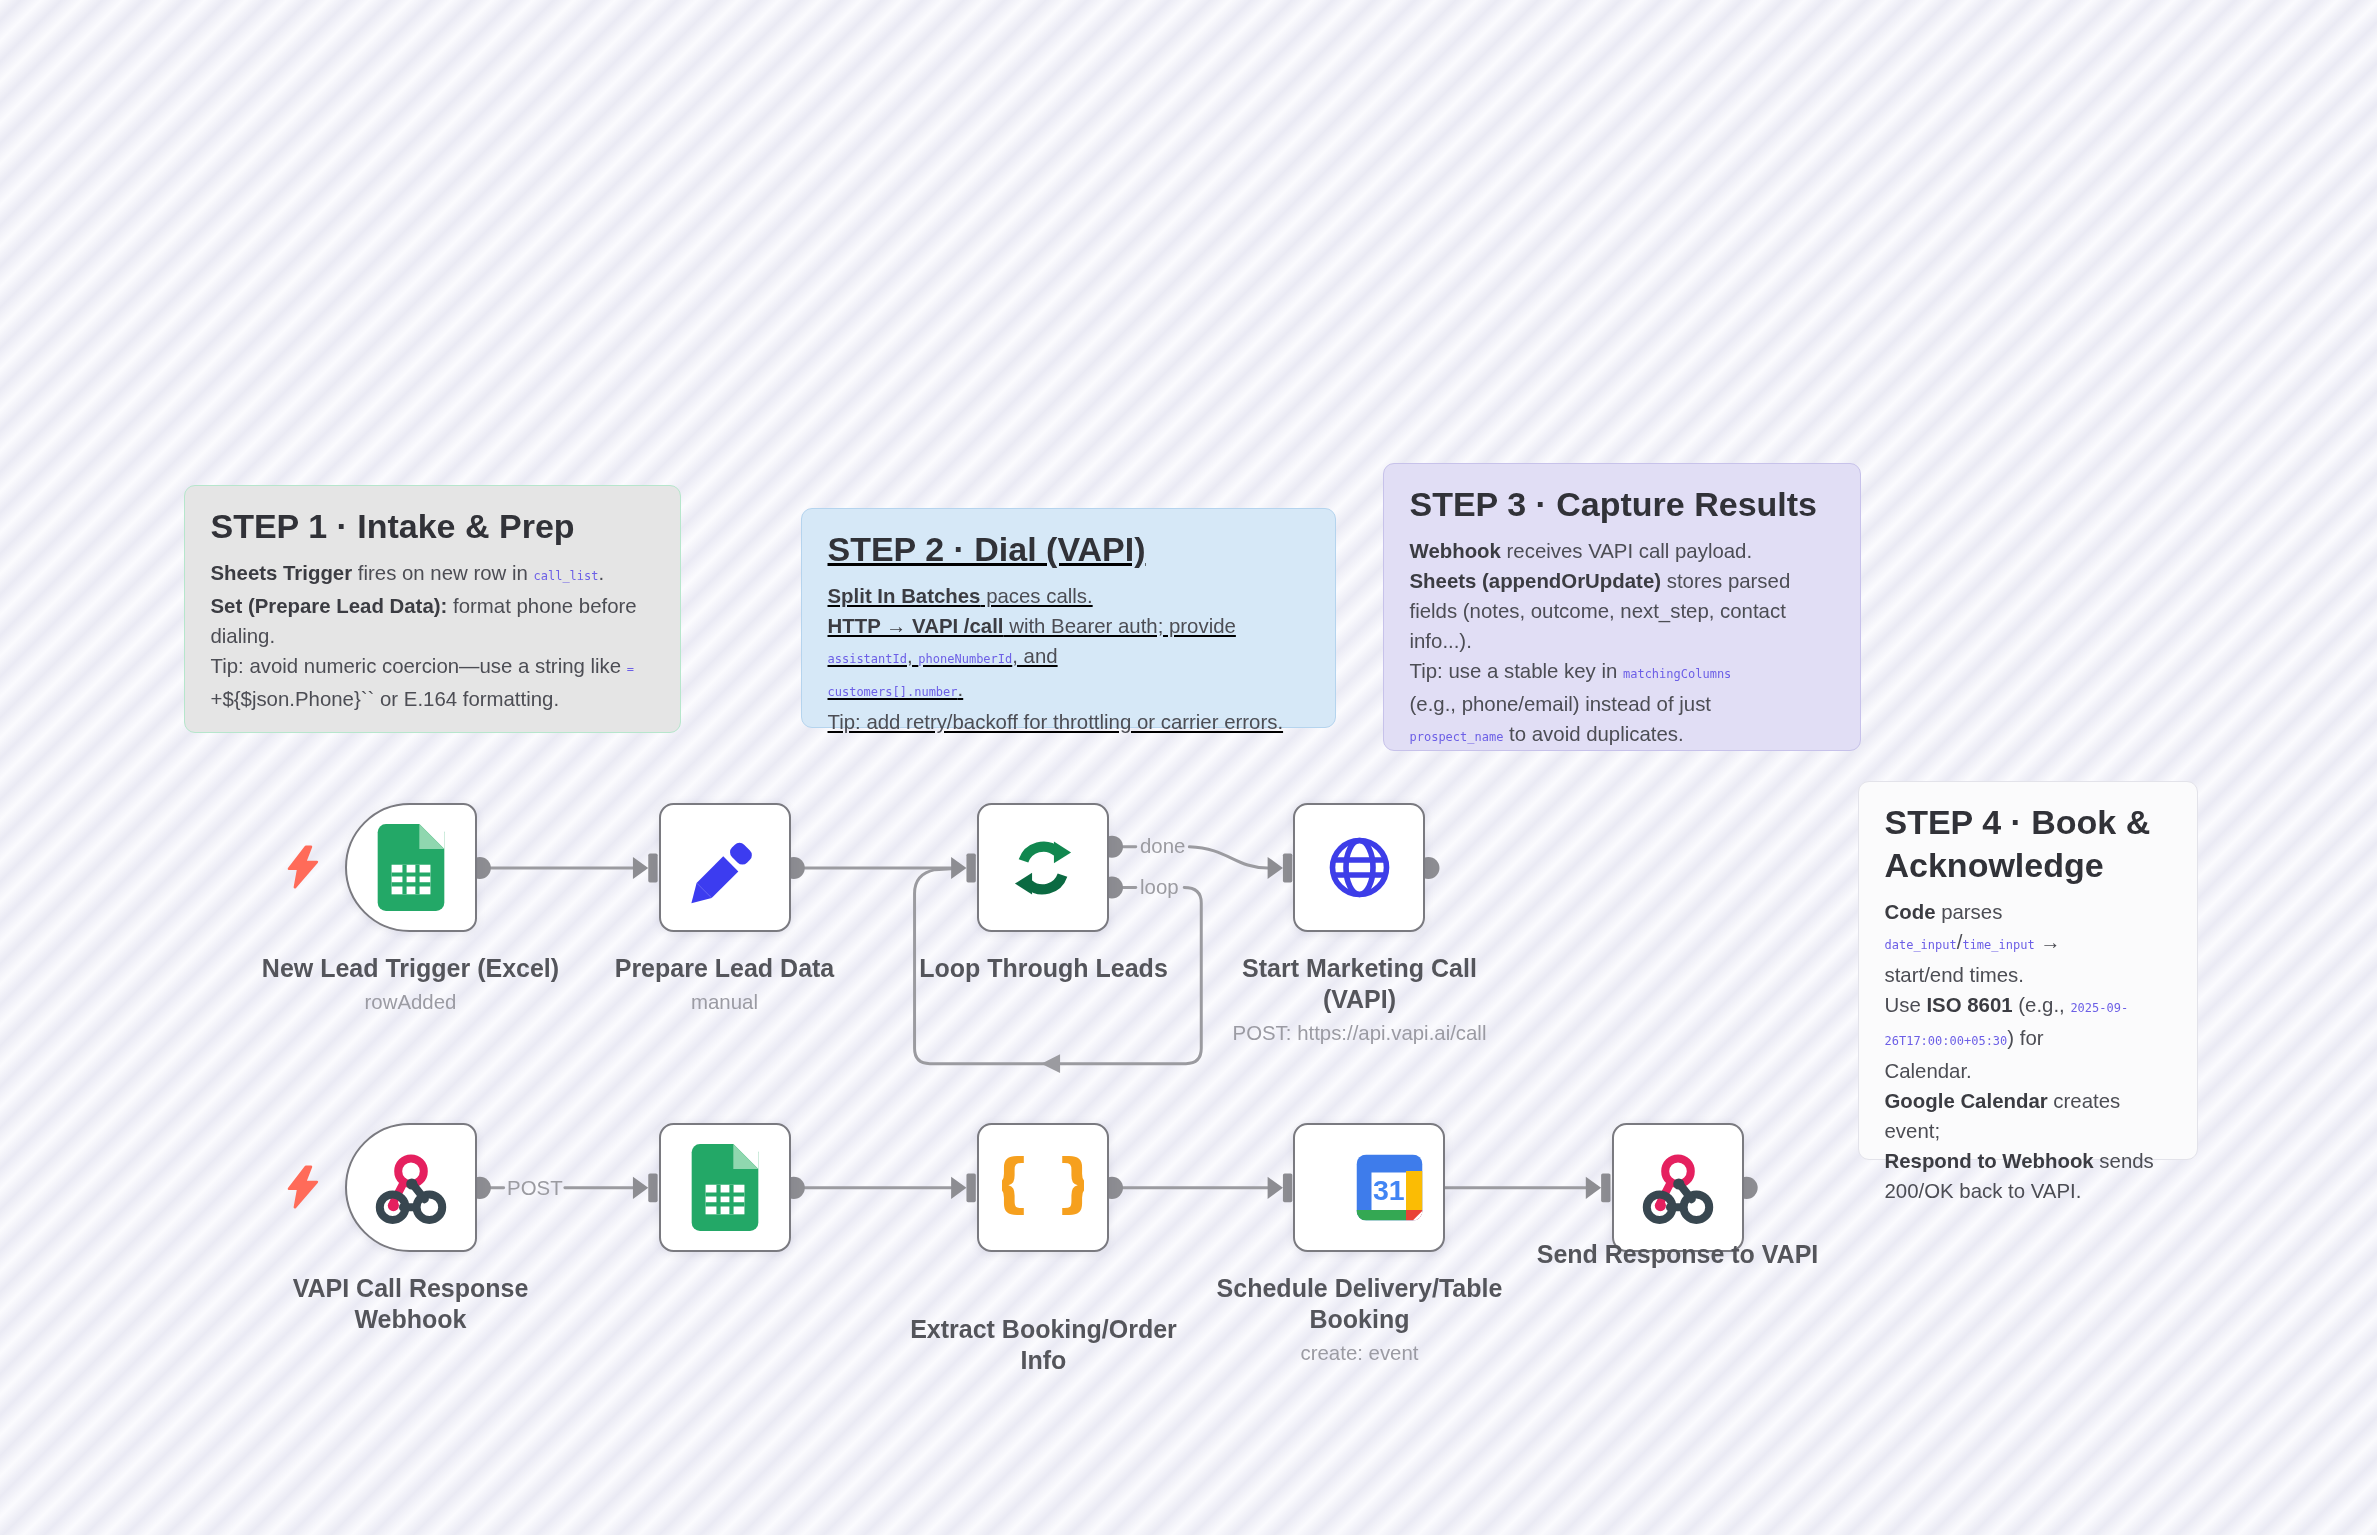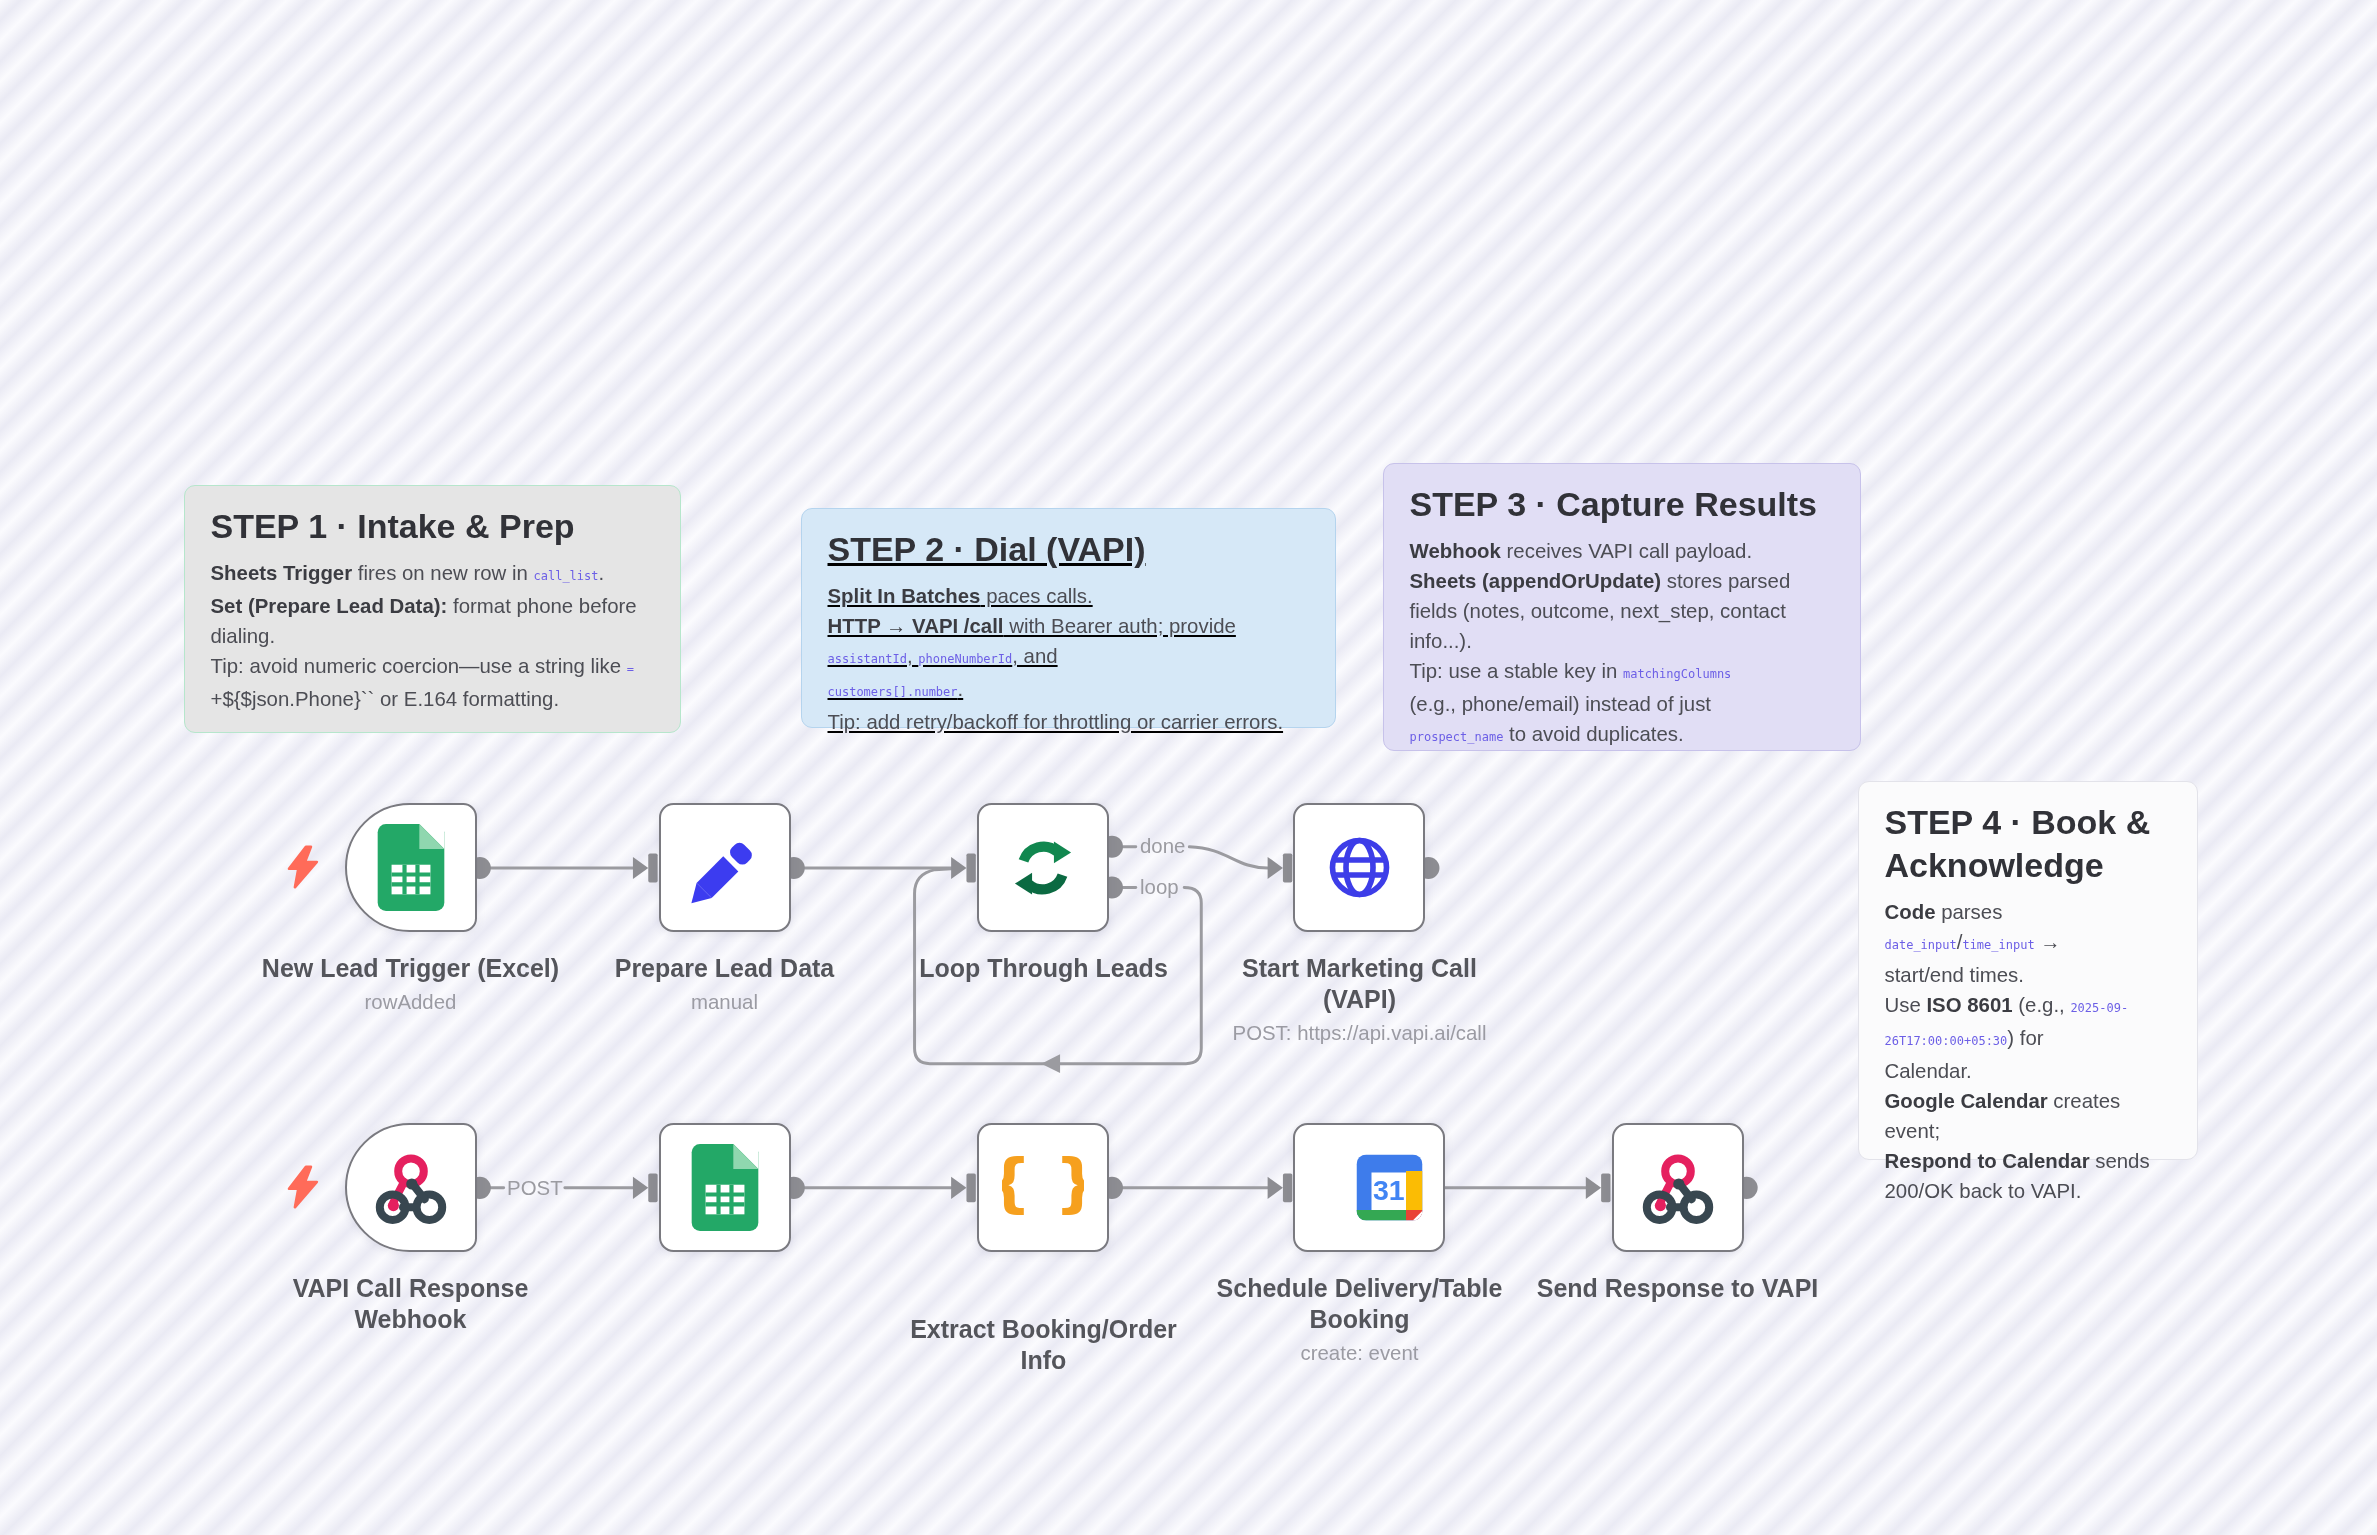--- a/index.html
+++ b/index.html
@@ -82,21 +82,21 @@
         <div>STEP 4 · Book &amp;</div>
         <div>Acknowledge</div>
       </div>
       <p class="note-line"><span class="seg-b">Code</span><span class="seg-p"> parses</span></p>
       <p class="note-line"><span class="seg-c">date_input</span><span class="seg-p">/</span><span class="seg-c">time_input</span><span class="seg-p"> →</span></p>
       <p class="note-line"><span class="seg-p">start/end times.</span></p>
       <p class="note-line"><span class="seg-p">Use </span><span class="seg-b">ISO 8601</span><span class="seg-p"> (e.g., </span><span class="seg-c">2025-09-</span></p>
       <p class="note-line"><span class="seg-c">26T17:00:00+05:30</span><span class="seg-p">) for</span></p>
       <p class="note-line"><span class="seg-p">Calendar.</span></p>
       <p class="note-line"><span class="seg-b">Google Calendar</span><span class="seg-p"> creates event;</span></p>
-      <p class="note-line"><span class="seg-b">Respond to Calendar</span><span class="seg-p"> sends</span></p>
+      <p class="note-line"><span class="seg-b">Respond to Webhook</span><span class="seg-p"> sends</span></p>
       <p class="note-line"><span class="seg-p">200/OK back to VAPI.</span></p>
     </div>
     <svg width="2377" height="1536" viewBox="0 0 2794 1805" class="wires">
       <path d="M 577 1020 L 744 1020" class="wire" stroke="#9b9ba0"></path>
       <path d="M 946 1020 L 1118 1020" class="wire" stroke="#9b9ba0"></path>
       <path d="M 1320 995 L 1335 995" class="wire" stroke="#9b9ba0"></path>
       <path d="M 1398 995 C 1444 997 1452 1020 1490 1020" class="wire" stroke="#9b9ba0"></path>
       <path d="M 1320 1043 L 1335 1043" class="wire" stroke="#9b9ba0"></path>
       <path d="M 1392 1043 Q 1412 1043 1412 1061 L 1412 1232 Q 1412 1250 1394 1250 L 1093 1250 Q 1075 1250 1075 1232 L 1075 1050 Q 1075 1027 1099 1022 L 1118 1021" class="wire" stroke="#9b9ba0"></path>
       <path d="M 577 1396 L 592 1396" class="wire" stroke="#9b9ba0"></path>
@@ -290,17 +290,17 @@
         <circle cx="27" cy="74" r="16" stroke="#384750" stroke-width="10"></circle>
         <circle cx="73" cy="74" r="16" stroke="#384750" stroke-width="10"></circle>
         <path d="M52 45 L67 64" stroke="#384750" stroke-width="10"></path>
         <path d="M40 74 H56" stroke="#384750" stroke-width="10"></path>
       </g>
       <circle cx="51" cy="45" r="7" fill="#384750"></circle>
       <circle cx="28" cy="72" r="7" fill="#e5205f"></circle>
     </svg>
       </div>
     </div>
-    <div class="node-label" style="left: 1439px; top: 1273px; width: 477px;">
+    <div class="node-label" style="left: 1439px; top: 1239px; width: 477px;">
       <div>Send Response to VAPI</div>
     </div>
   </div>
 
 
 </body></html>

